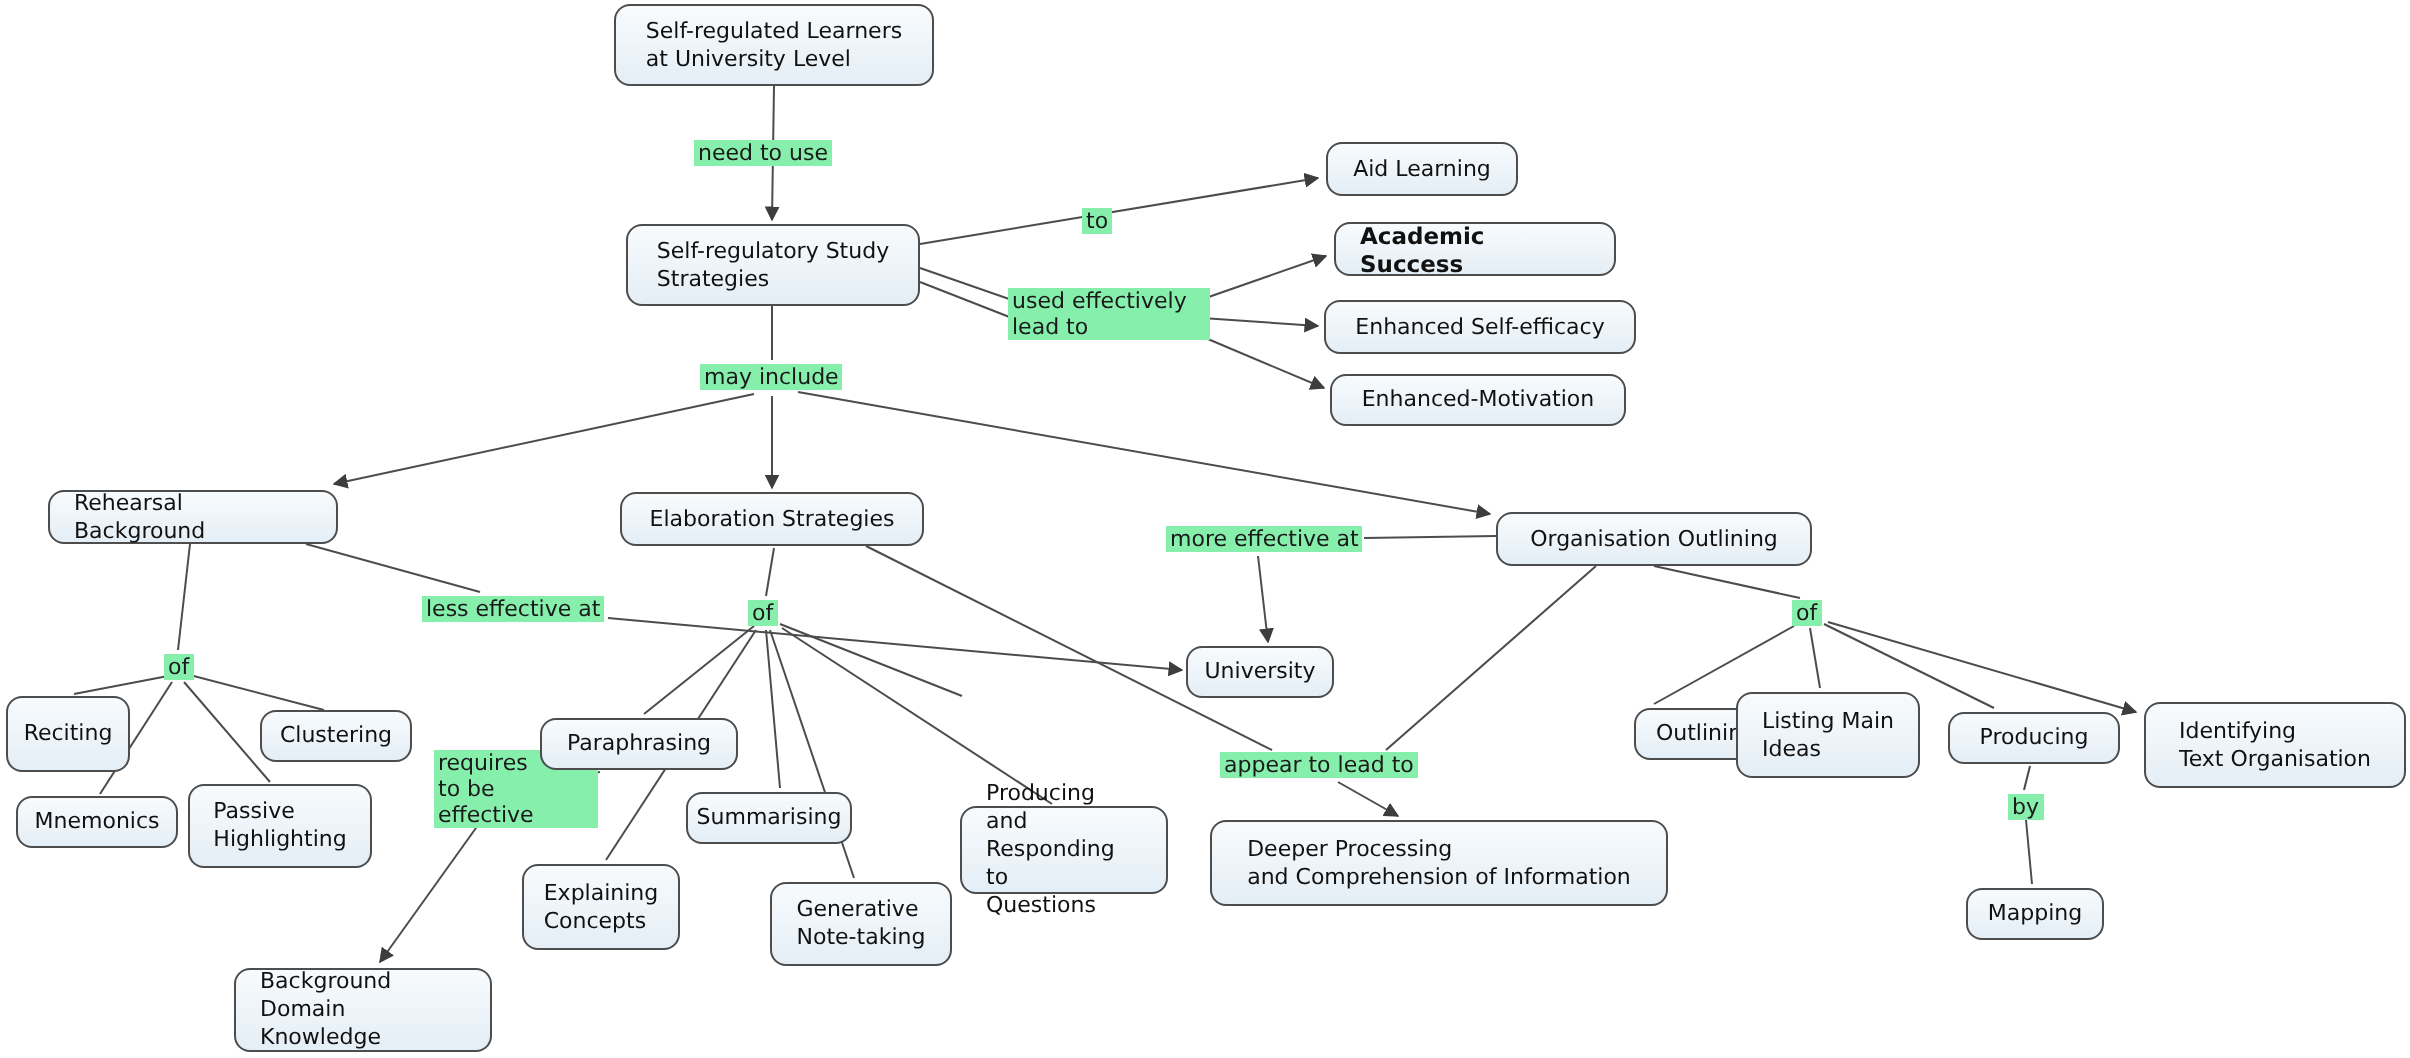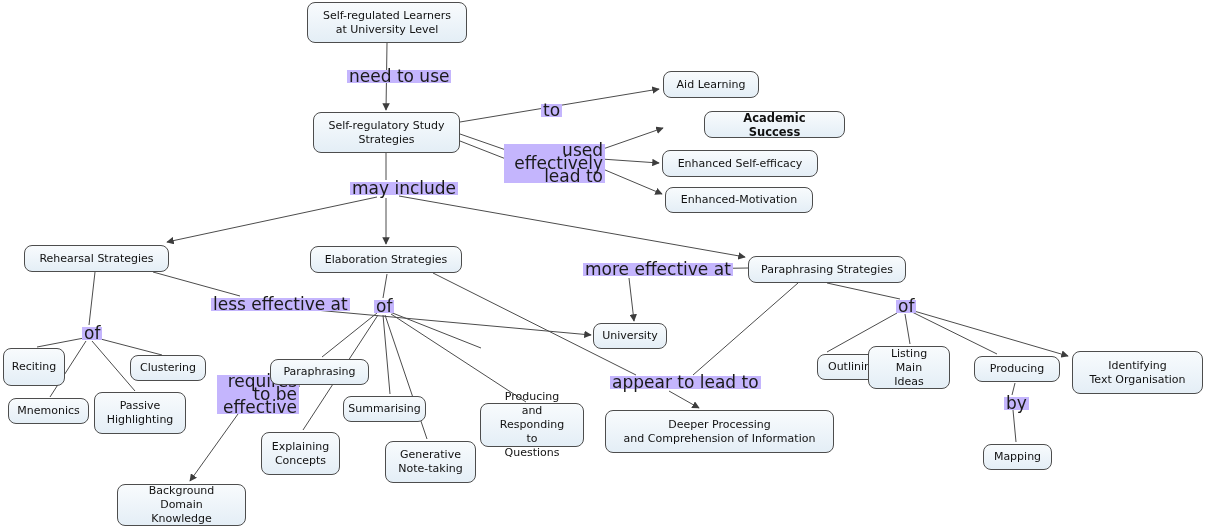--- a/index.html
+++ b/index.html
@@ -2,32 +2,32 @@
 <html><head>
 <meta charset="utf-8">
 <style>
   html,body{margin:0;padding:0;background:#ffffff;}
   body{width:1205px;height:529px;position:relative;font-family:"DejaVu Sans","Liberation Sans",sans-serif;}
   #canvas{position:absolute;left:0;top:0;width:1205px;height:529px;}
   #edges{position:absolute;left:0;top:0;width:1205px;height:529px;z-index:1;}
   .node{
     position:absolute;z-index:3;
     display:flex;align-items:center;justify-content:center;
-    text-align:center;white-space:pre-line;
+    text-align:left;white-space:pre-line;
     background:linear-gradient(180deg,#f8fbfd 0%,#e4eef6 100%);
     border:1px solid #4d4d4d;border-radius:8px;
     font-size:11px;line-height:14px;color:#111;
     padding:2px 12px;box-sizing:border-box;
   }
   .elabel{
     position:absolute;z-index:2;
-    background:#c4b5fd;text-align:right;white-space:pre-line;
-    font-size:17px;line-height:13px;color:#1a1a1a;padding:0 2px;
+    background:#86efac;text-align:left;white-space:pre-line;
+    font-size:11px;line-height:13px;color:#1a1a1a;padding:0 2px;
   }
-  .bold{font-weight:bold;font-size:11.5px;margin-left:37px;}
+  .bold{font-weight:bold;font-size:11.5px;}
 
   #n-srl{left:307px;top:2px;width:160px;height:41px}
   #n-srss{left:313px;top:112px;width:147px;height:41px}
   #n-aid{left:663px;top:71px;width:96px;height:27px}
   #n-academic{left:667px;top:111px;width:141px;height:27px}
   #n-ese{left:662px;top:150px;width:156px;height:27px}
   #n-em{left:665px;top:187px;width:148px;height:26px}
   #n-rehearsal{left:24px;top:245px;width:145px;height:27px}
   #n-elaboration{left:310px;top:246px;width:152px;height:27px}
   #n-organisation{left:748px;top:256px;width:158px;height:27px}
@@ -38,21 +38,21 @@
   #n-paraphrasing{left:270px;top:359px;width:99px;height:26px}
   #n-summarising{left:343px;top:396px;width:83px;height:26px}
   #n-creating{left:448px;top:348px;width:77px;height:42px}
   #n-explaining{left:261px;top:432px;width:79px;height:43px}
   #n-generative{left:385px;top:441px;width:91px;height:42px}
   #n-producing{left:480px;top:403px;width:104px;height:44px}
   #n-university{left:593px;top:323px;width:74px;height:26px}
   #n-bdk{left:117px;top:484px;width:129px;height:42px}
   #n-deeper{left:605px;top:410px;width:229px;height:43px}
   #n-outlining{left:817px;top:354px;width:72px;height:26px}
-  #n-listing{left:868px;top:346px;width:82px;height:43px}
+  #n-listing{left:868px;top:346px;width:92px;height:43px}
   #n-organising{left:974px;top:356px;width:86px;height:26px}
   #n-ito{left:1072px;top:351px;width:131px;height:43px}
   #n-mapping{left:983px;top:444px;width:69px;height:26px}
 
   #l-need{left:347px;top:70px}
   #l-to{left:541px;top:104px}
   #l-used{left:504px;top:144px;width:97px}
   #l-may{left:350px;top:182px}
   #l-less{left:211px;top:298px}
   #l-more{left:583px;top:263px}
@@ -133,23 +133,23 @@
   <div class="elabel" id="l-by">by</div>
 
   <div class="node" id="n-srl">Self-regulated Learners
 at University Level</div>
   <div class="node" id="n-srss">Self-regulatory Study
 Strategies</div>
   <div class="node" id="n-aid">Aid Learning</div>
   <div class="node bold" id="n-academic">Academic Success</div>
   <div class="node" id="n-ese">Enhanced Self-efficacy</div>
   <div class="node" id="n-em">Enhanced-Motivation</div>
-  <div class="node" id="n-rehearsal">Rehearsal Strategies</div>
+  <div class="node" id="n-rehearsal">Rehearsal Background</div>
   <div class="node" id="n-elaboration">Elaboration Strategies</div>
-  <div class="node" id="n-organisation">Paraphrasing Strategies</div>
+  <div class="node" id="n-organisation">Organisation Outlining</div>
   <div class="node" id="n-reciting">Reciting</div>
   <div class="node" id="n-clustering">Clustering</div>
   <div class="node" id="n-mnemonics">Mnemonics</div>
   <div class="node" id="n-passive">Passive
 Highlighting</div>
   <div class="node" id="n-paraphrasing">Paraphrasing</div>
   <div class="node" id="n-summarising">Summarising</div>
   <div class="node" id="n-explaining">Explaining
 Concepts</div>
   <div class="node" id="n-generative">Generative

